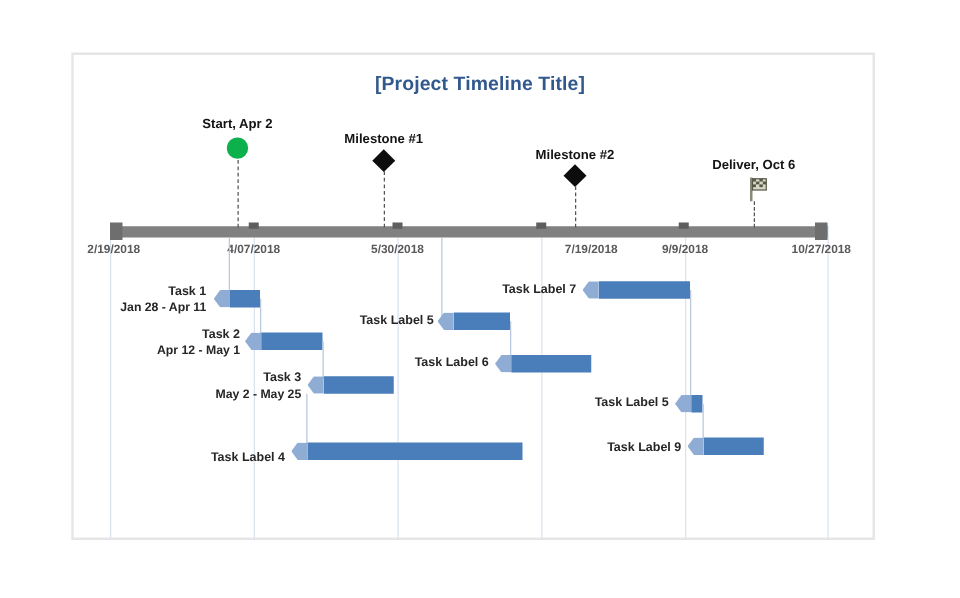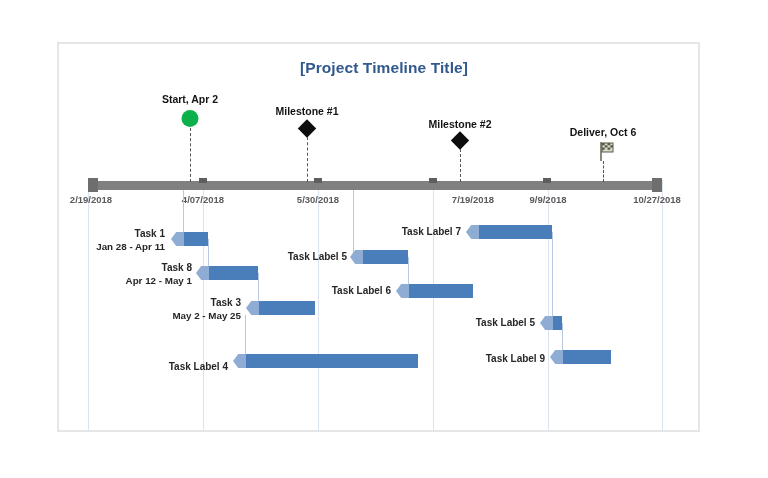--- a/index.html
+++ b/index.html
@@ -216,21 +216,21 @@
   <div class="drop-line" style="left:183px; top:190px; height:44px;"></div>
   <div class="bar-head" style="left:171px; top:232px;"></div>
   <div class="bar-body" style="left:184px; top:232px; width:24px;"></div>
   <div class="task-label" style="left:165px; top:228px;">Task 1</div>
   <div class="task-sub" style="left:165px; top:241px;">Jan 28 - Apr 11</div>
 
   <div class="connector" style="left:208px; top:239px; height:29px;"></div>
 
   <div class="bar-head" style="left:196px; top:266px;"></div>
   <div class="bar-body" style="left:209px; top:266px; width:49px;"></div>
-  <div class="task-label" style="left:192px; top:262px;">Task 8</div>
+  <div class="task-label" style="left:192px; top:262px;">Task 2</div>
   <div class="task-sub" style="left:192px; top:275px;">Apr 12 - May 1</div>
 
   <div class="connector" style="left:258px; top:273px; height:30px;"></div>
 
   <div class="bar-head" style="left:246px; top:301px;"></div>
   <div class="bar-body" style="left:259px; top:301px; width:56px;"></div>
   <div class="task-label" style="left:241px; top:297px;">Task 3</div>
   <div class="task-sub" style="left:241px; top:310px;">May 2 - May 25</div>
 
   <div class="drop-line" style="left:245px; top:315px; height:40px;"></div>

